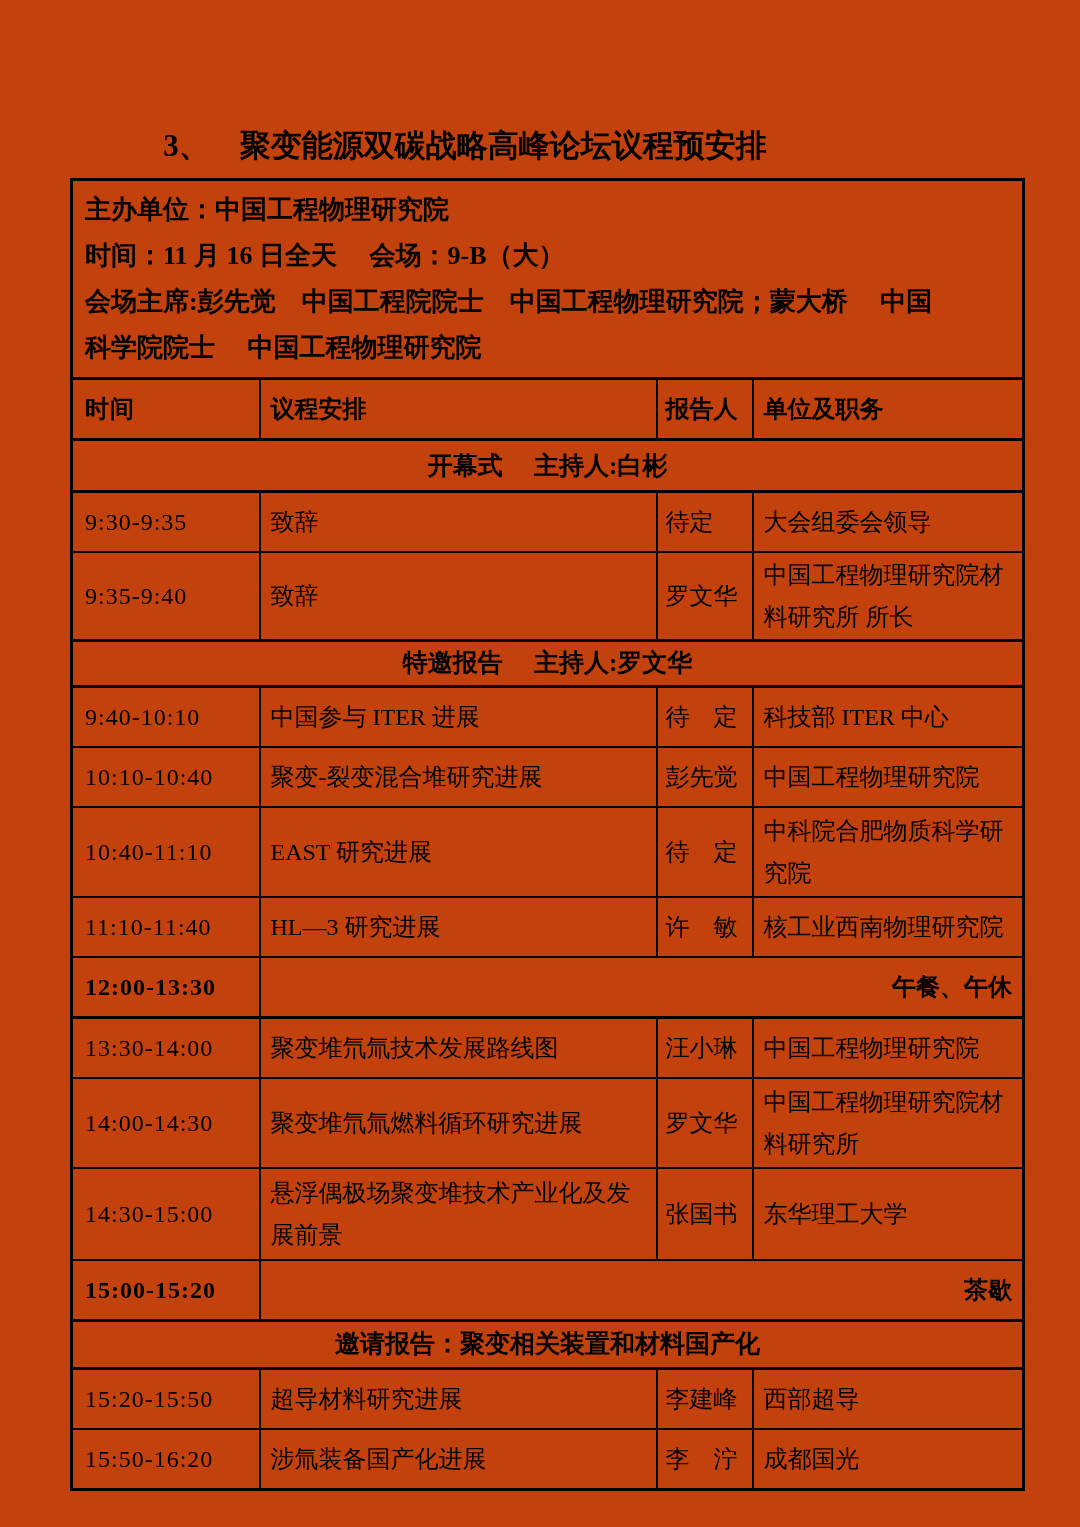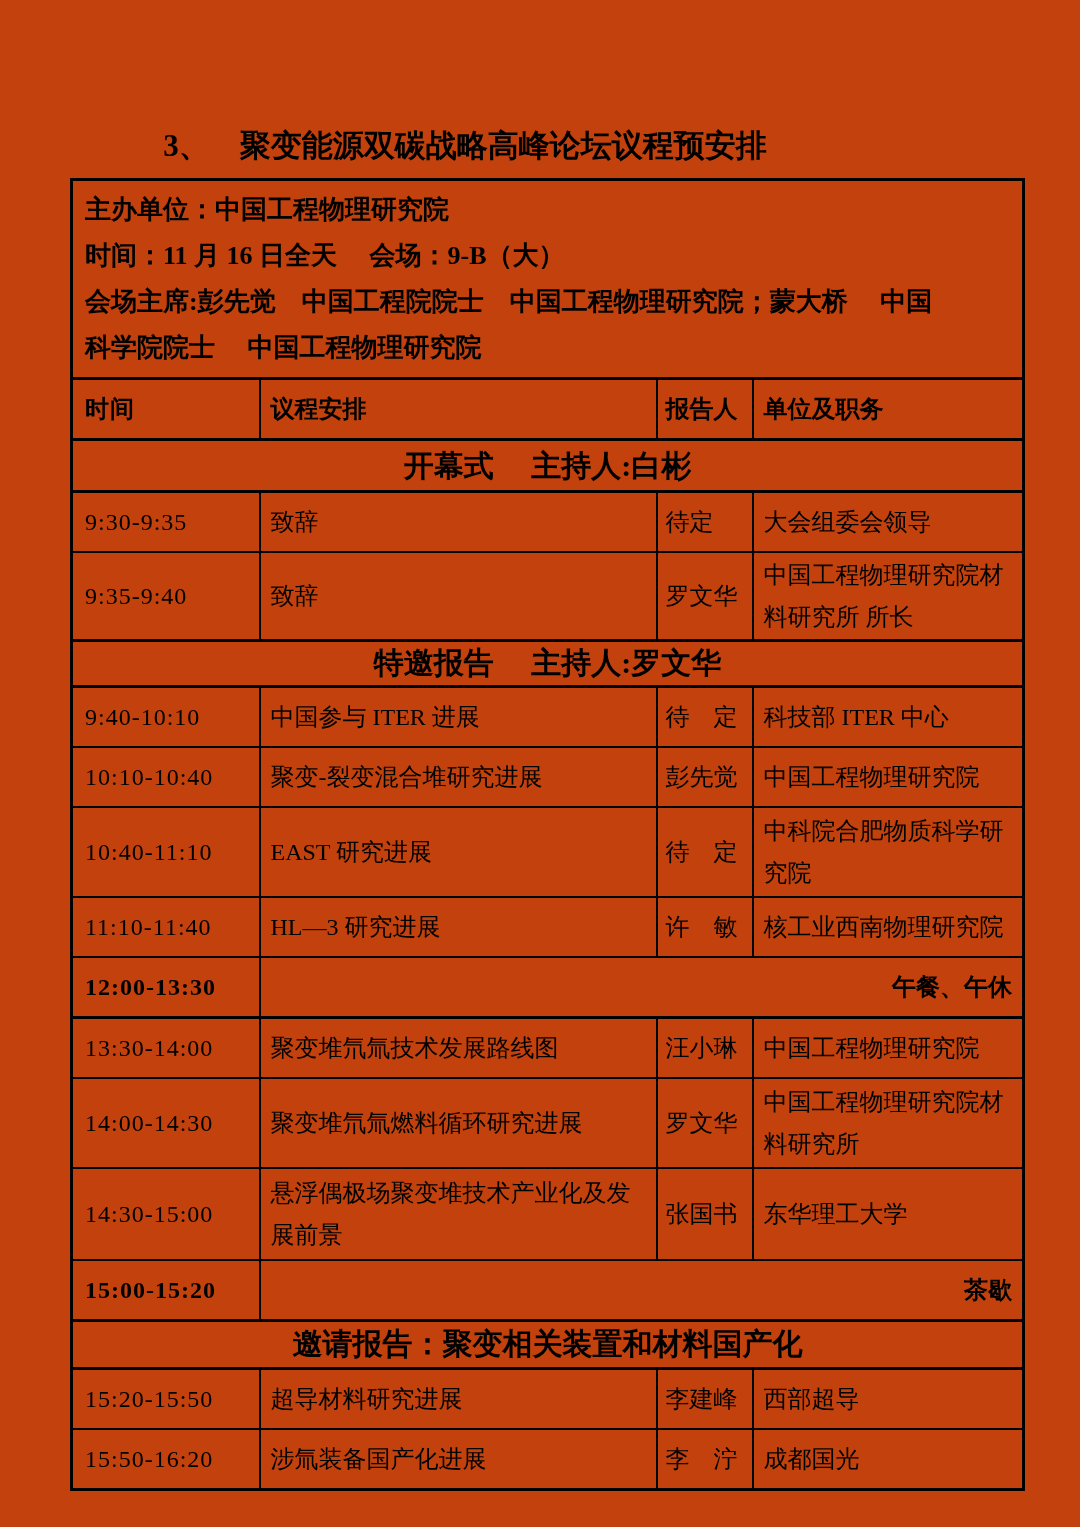--- a/index.html
+++ b/index.html
@@ -37,21 +37,21 @@
   
   tr.info td{border-bottom:3px solid #000;padding:6px 12px;}
   .info-line{font-weight:bold;font-size:26px;line-height:46px;white-space:nowrap;}
 
   
   tr.head td{font-weight:bold;border-bottom:3px solid #000;}
 
   
   tr.sec td{
     border-top:3px solid #000;border-bottom:3px solid #000;
-    text-align:center;font-weight:bold;font-size:30px;
+    text-align:center;font-weight:bold;font-size:25px;
   }
 
   
   tr.brk td{border-top:2px solid #000;border-bottom:3px solid #000;font-weight:bold;}
   td.break-label{text-align:right;}
 
   td.time{padding:8px 12px;letter-spacing:1px;white-space:nowrap;}
   td.speaker{padding:0 8px;}
 
   

